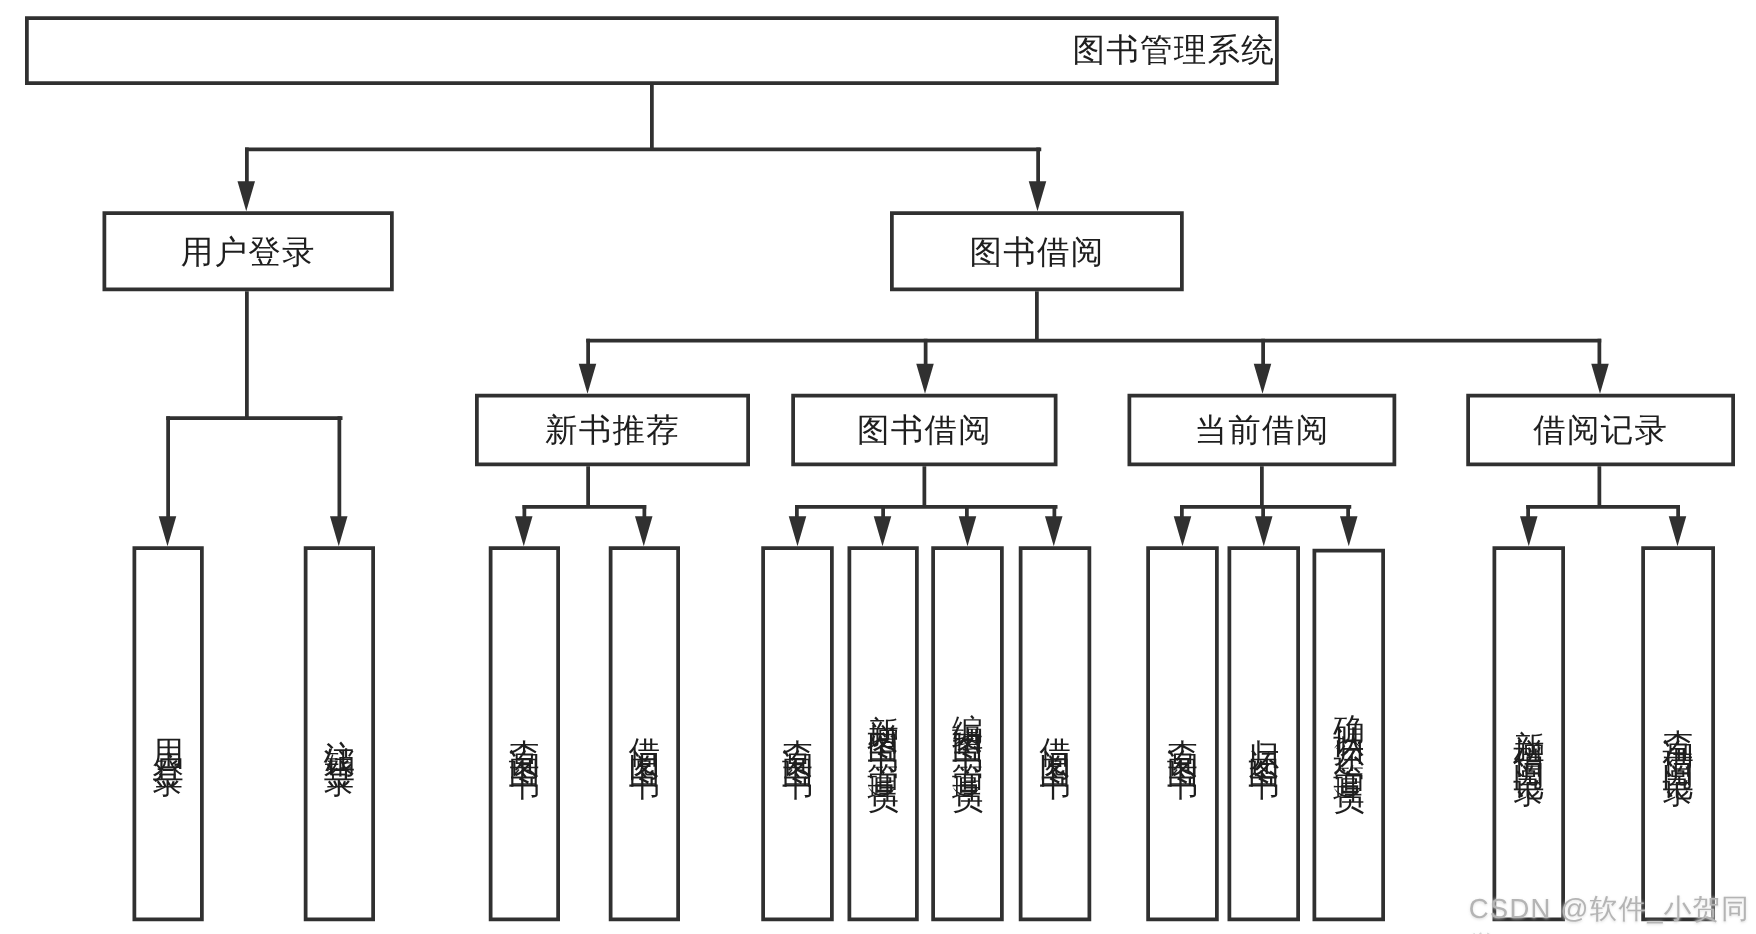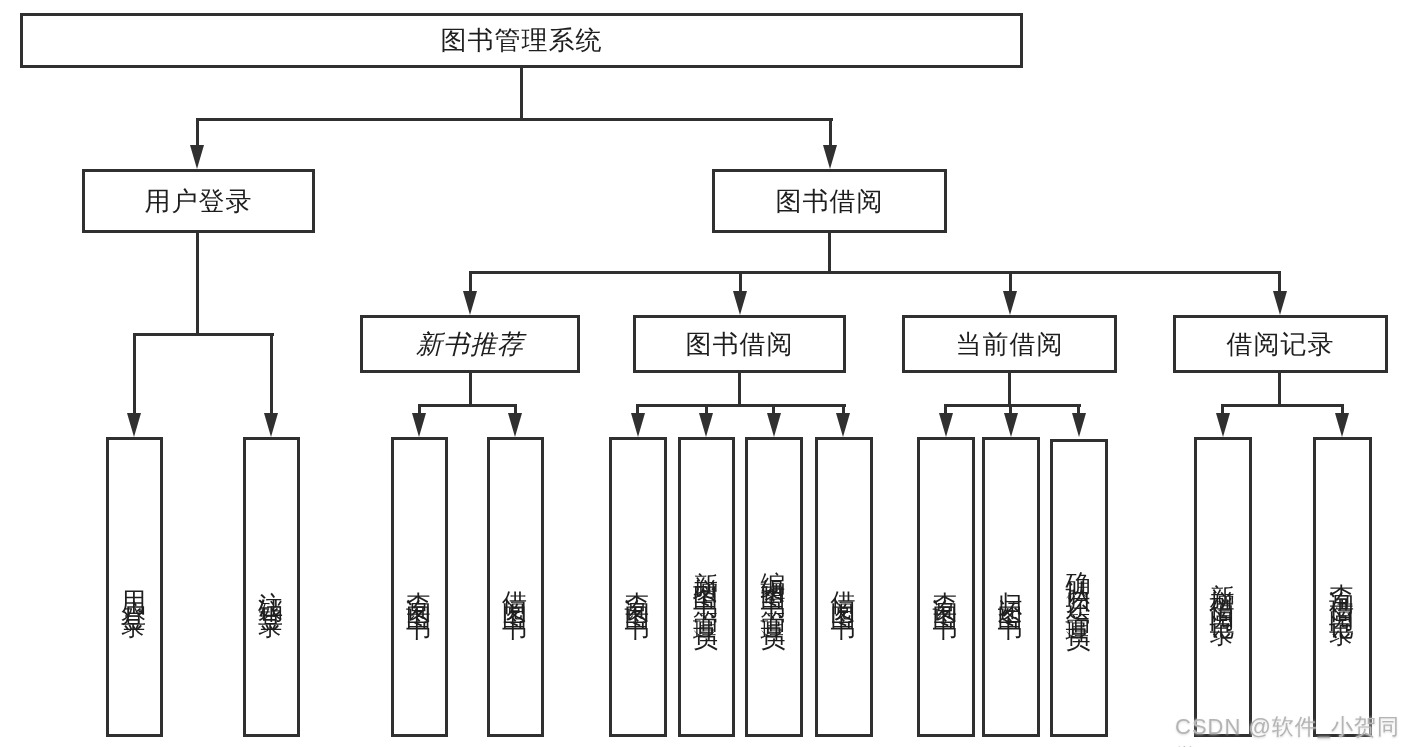--- a/index.html
+++ b/index.html
@@ -22,21 +22,21 @@
         font-size:25px; letter-spacing:8px; }
   .vx span { white-space:nowrap; }
   .watermark { position:absolute; font-size:22px; color:#b4b4b4; z-index:5;
         letter-spacing:1px; text-shadow:0 0 3px #fff, 0 1px 2px rgba(120,120,120,.35); }
 </style>
 </head>
 <body>
 
 <div id="stage">
 
-  <div class="bx" style="left:20px;top:13px;width:1003px;height:55px;">
+  <div class="bx" style="left:20px;top:13px;width:1003px;height:55px;justify-content:flex-end;">
     <span>图书管理系统</span>
   </div>
 
   <div class="ln" style="left:520px;top:68px;width:3px;height:52px;"></div>
   <div class="ln" style="left:196px;top:118px;width:637px;height:3px;"></div>
   <div class="ln" style="left:196px;top:118px;width:3px;height:28px;"></div>
   <div class="ln" style="left:829px;top:118px;width:3px;height:28px;"></div>
   <div class="ar" style="left:190px;top:145px;"></div>
   <div class="ar" style="left:823px;top:145px;"></div>
 
@@ -65,21 +65,21 @@
   <div class="ln" style="left:469px;top:271px;width:812px;height:3px;"></div>
   <div class="ln" style="left:469px;top:271px;width:3px;height:22px;"></div>
   <div class="ln" style="left:739px;top:271px;width:3px;height:22px;"></div>
   <div class="ln" style="left:1009px;top:271px;width:3px;height:22px;"></div>
   <div class="ln" style="left:1278px;top:271px;width:3px;height:22px;"></div>
   <div class="ar" style="left:463px;top:291px;"></div>
   <div class="ar" style="left:733px;top:291px;"></div>
   <div class="ar" style="left:1003px;top:291px;"></div>
   <div class="ar" style="left:1273px;top:291px;"></div>
 
-  <div class="bx" style="left:360px;top:315px;width:220px;height:58px;font-style:italic;">
+  <div class="bx" style="left:380px;top:315px;width:220px;height:58px;">
     <span>新书推荐</span>
   </div>
   <div class="bx" style="left:633px;top:315px;width:213px;height:58px;">
     <span>图书借阅</span>
   </div>
   <div class="bx" style="left:902px;top:315px;width:215px;height:58px;">
     <span>当前借阅</span>
   </div>
   <div class="bx" style="left:1173px;top:315px;width:215px;height:58px;">
     <span>借阅记录</span>

